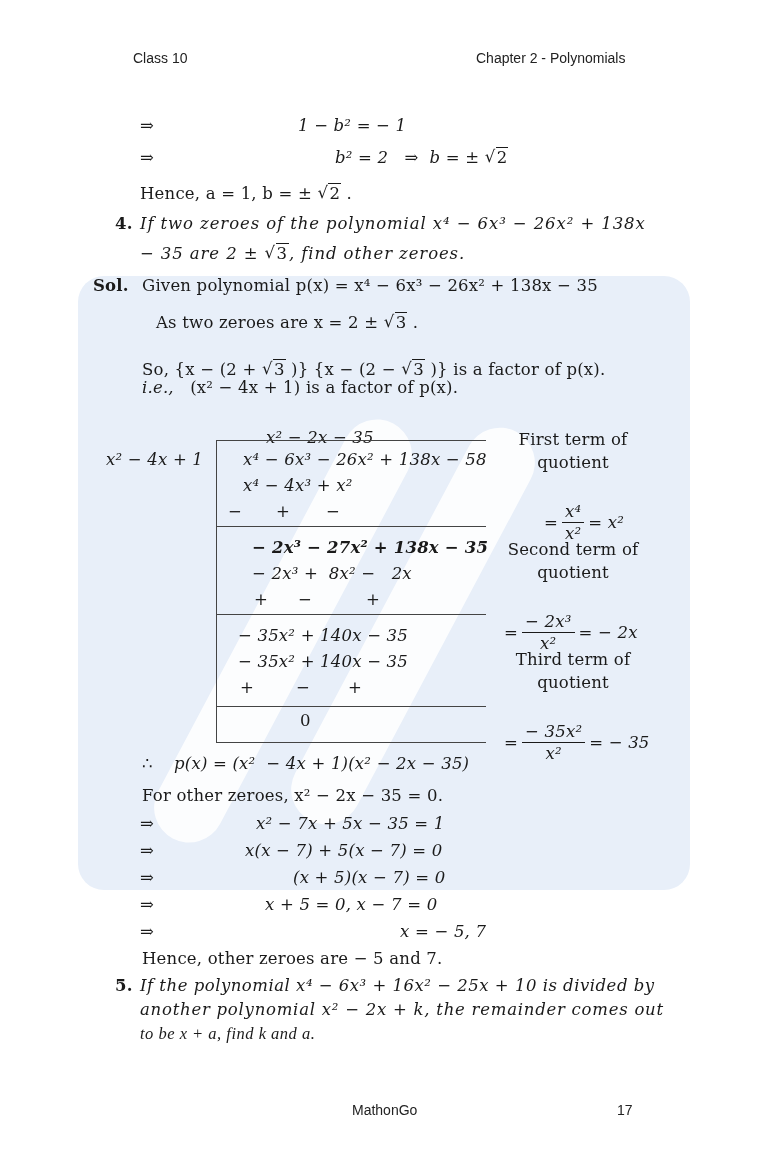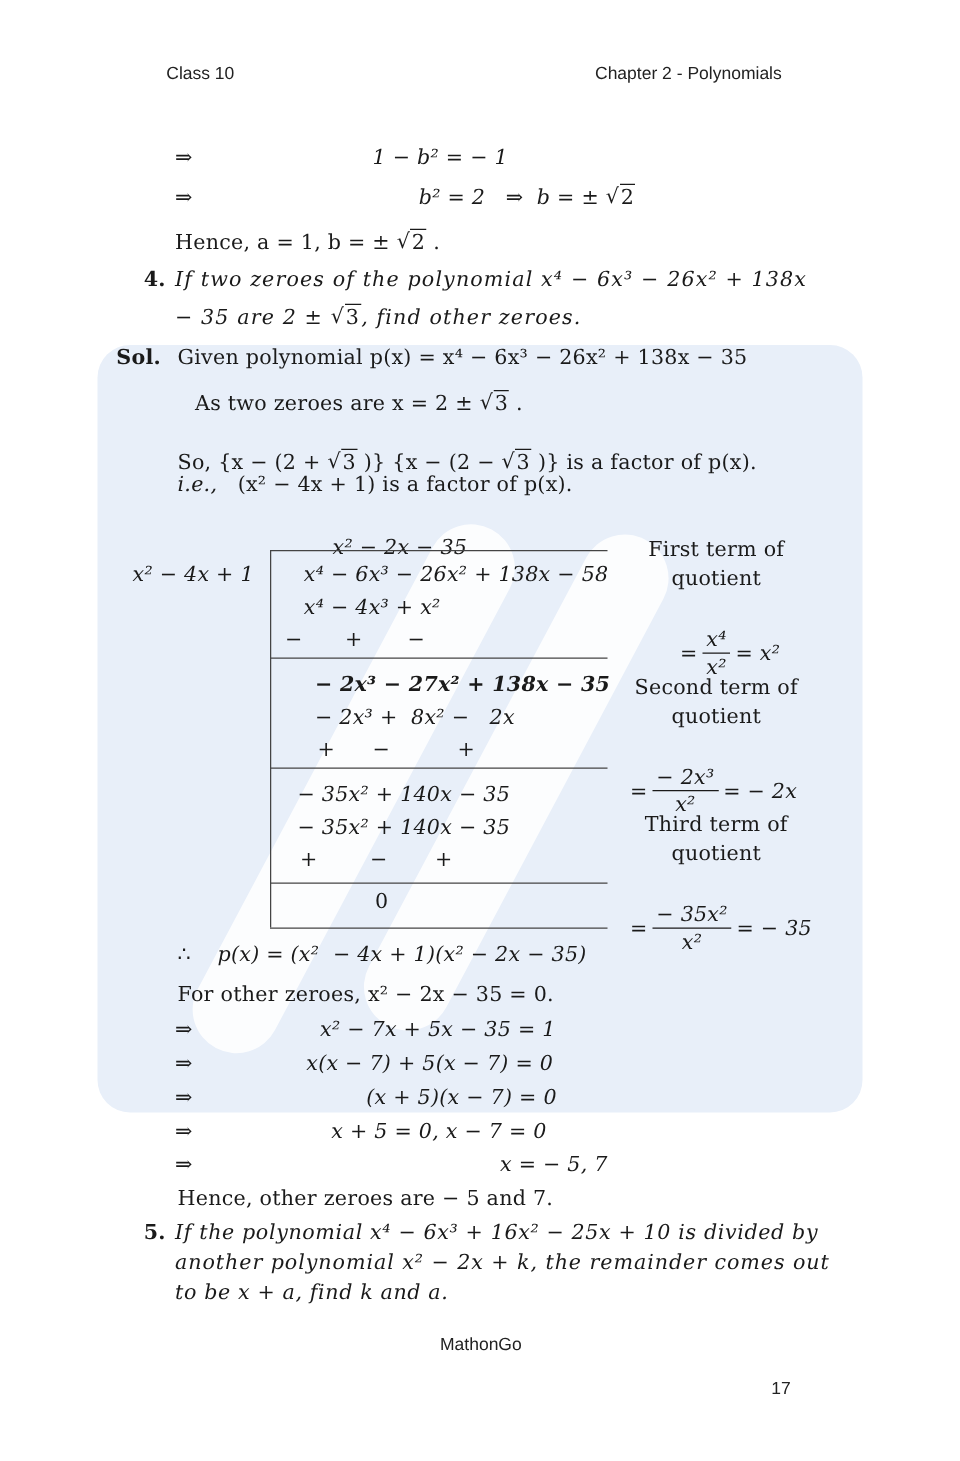--- a/index.html
+++ b/index.html
@@ -145,16 +145,16 @@
 <div class="abs serif it" style="left:293px; top:868px;">(x + 5)(x − 7) = 0</div>
 <div class="abs serif" style="left:140px; top:895px;">⇒</div>
 <div class="abs serif it" style="left:265px; top:895px;">x + 5 = 0, x − 7 = 0</div>
 <div class="abs serif" style="left:140px; top:922px;">⇒</div>
 <div class="abs serif it" style="left:400px; top:922px;">x = − 5, 7</div>
 <div class="abs serif" style="left:142px; top:949px;">Hence, other zeroes are − 5 and 7.</div>
 
 <div class="abs serif b" style="left:115px; top:976px;">5.</div>
 <div class="abs serif it" style="left:140px; top:976px; letter-spacing:0.5px;">If the polynomial x⁴ − 6x³ + 16x² − 25x + 10 is divided by</div>
 <div class="abs serif it" style="left:140px; top:1000px; letter-spacing:0.75px;">another polynomial x² − 2x + k, the remainder comes out</div>
-<div class="abs serif it" style="left:140px; top:1024px; letter-spacing:0.5px;">to be x + a, find k and a.</div>
+<div class="abs serif it" style="left:140px; top:1024px; letter-spacing:0.5px;font-family:Liberation Serif, serif;">to be x + a, find k and a.</div>
 
-<div class="abs hdr" style="left:352px; top:1067px;">MathonGo</div>
+<div class="abs hdr" style="left:352px; top:1102px;">MathonGo</div>
 <div class="abs hdr" style="left:617px; top:1102px;">17</div>
 
 </body></html>

